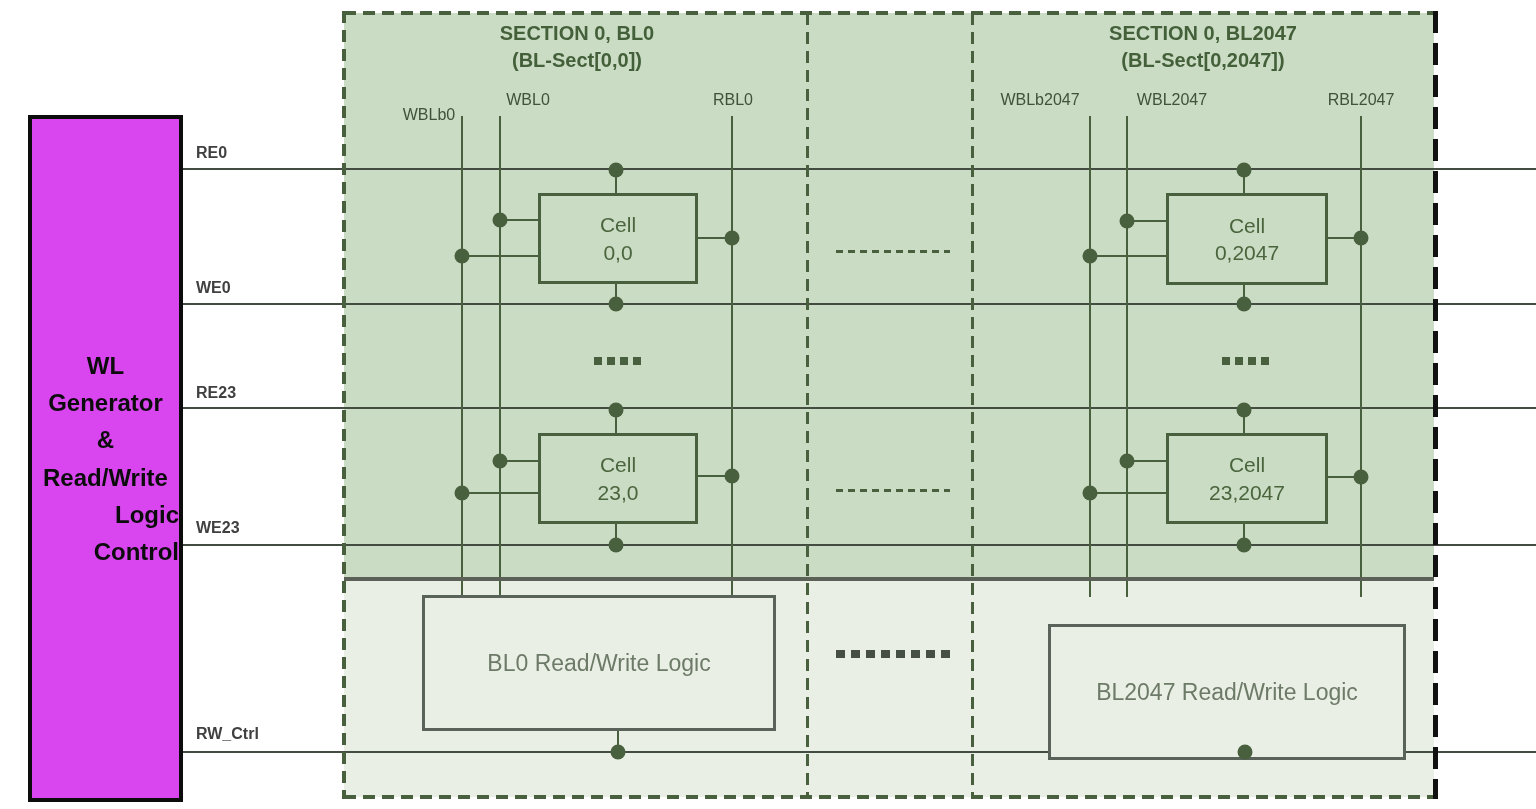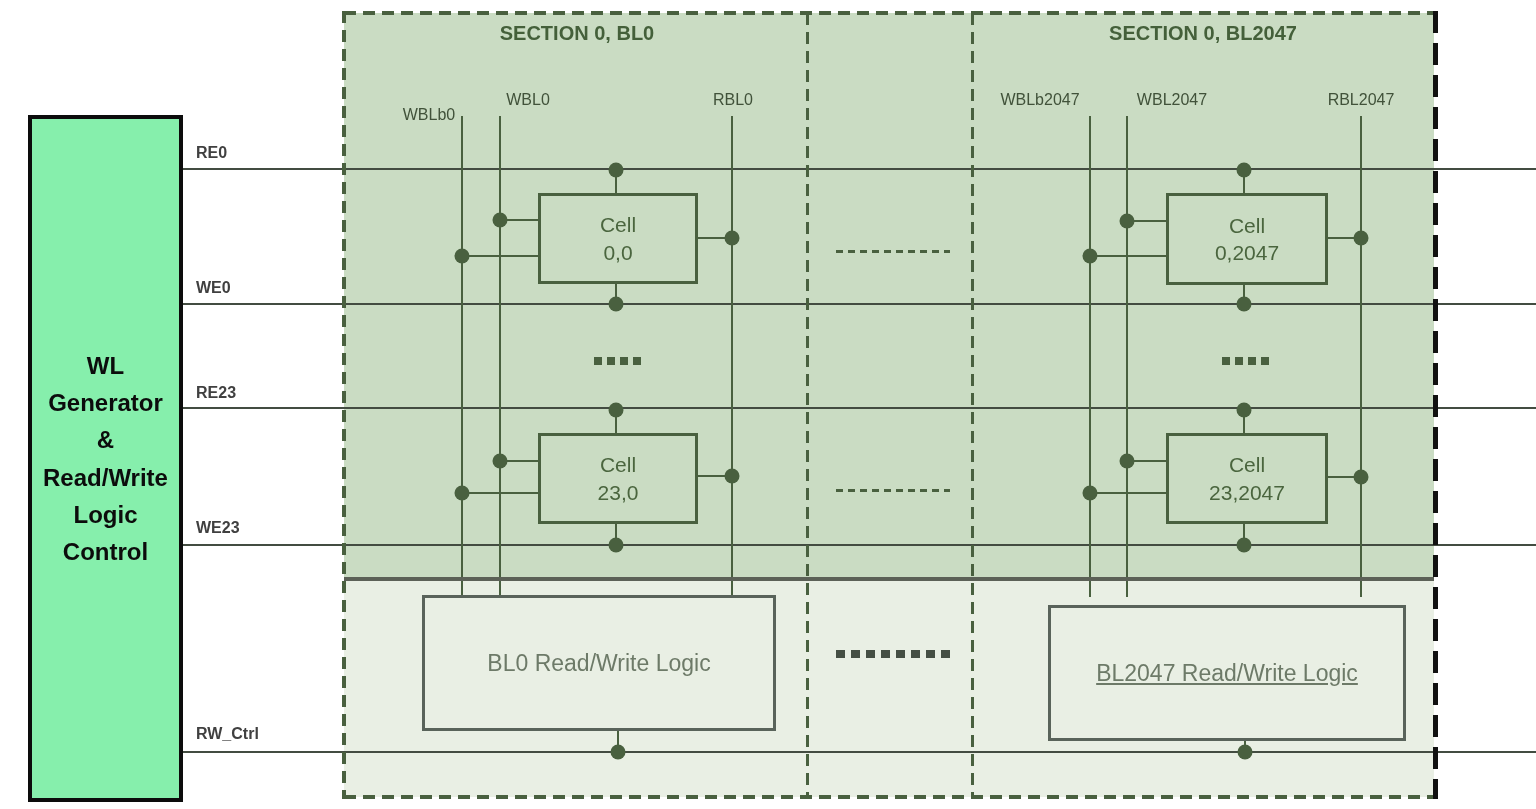--- a/index.html
+++ b/index.html
@@ -38,22 +38,22 @@
   .section-header{position:absolute;text-align:center;color:#44603a;z-index:7;line-height:1.35;}
   .section-header .t{font-size:20px;font-weight:700;}
   .section-header .s{font-size:20px;font-weight:700;}
   .cell{position:absolute;border:3px solid var(--dk);background:var(--green-fill);
        display:flex;flex-direction:column;align-items:center;justify-content:center;
        color:#4a653e;font-size:21px;line-height:1.3;z-index:5;}
   .rwbox{position:absolute;border:3px solid var(--rw-border);background:var(--light-fill);
        display:flex;align-items:center;justify-content:center;color:var(--rw-text);
        font-size:23px;z-index:5;}
   .leftblock{position:absolute;left:28px;top:115px;width:147px;height:679px;
-       background:#86efac;border:4px solid #0c0c0c;display:flex;flex-direction:column;
-       align-items:center;justify-content:center;text-align:center;color:#0c0c0c;
+       background:#d946ef;border:4px solid #0c0c0c;display:flex;flex-direction:column;
+       align-items:center;justify-content:center;text-align:right;color:#0c0c0c;
        font-size:24px;font-weight:700;line-height:1.55;z-index:7;}
   .boundary{position:absolute;background:var(--boundary);z-index:3;}
   .vdots{position:absolute;display:flex;gap:5px;z-index:6;}
   .vdots span{width:8px;height:8px;background:var(--dk);display:block;}
   .hell-thin{position:absolute;height:3px;z-index:6;
        background:repeating-linear-gradient(to right,var(--dk) 0 7px,transparent 7px 12px);}
   .hell-bold{position:absolute;height:8px;z-index:6;
        background:repeating-linear-gradient(to right,#454f44 0 9px,transparent 9px 15px);}
 </style>
 </head>
@@ -79,23 +79,25 @@
   <div class="wire-h" style="left:183px;top:751px;width:1353px;"></div>
 
   <div class="wire-label" style="left:196px;top:144px;">RE0</div>
   <div class="wire-label" style="left:196px;top:279px;">WE0</div>
   <div class="wire-label" style="left:196px;top:384px;">RE23</div>
   <div class="wire-label" style="left:196px;top:519px;">WE23</div>
   <div class="wire-label" style="left:196px;top:725px;">RW_Ctrl</div>
 
   <div class="section-header" style="left:346px;top:20px;width:462px;">
     <div class="t">SECTION 0, BL0</div>
+    <div class="s">(BL-Sect[0,0])</div>
   </div>
   <div class="section-header" style="left:973px;top:20px;width:460px;">
     <div class="t">SECTION 0, BL2047</div>
+    <div class="s">(BL-Sect[0,2047])</div>
   </div>
 
   <div class="bitline-label" style="left:429px;top:106px;">WBLb0</div>
   <div class="bitline-label" style="left:528px;top:91px;">WBL0</div>
   <div class="bitline-label" style="left:733px;top:91px;">RBL0</div>
   <div class="bitline-label" style="left:1040px;top:91px;">WBLb2047</div>
   <div class="bitline-label" style="left:1172px;top:91px;">WBL2047</div>
   <div class="bitline-label" style="left:1361px;top:91px;">RBL2047</div>
 
   <div class="wire-v" style="left:461px;top:116px;height:481px;"></div>
@@ -178,21 +180,21 @@
       <span></span>
   </div>
 
   <div class="hell-thin" style="left:836px;top:250px;width:114px;"></div>
   <div class="hell-thin" style="left:836px;top:489px;width:114px;"></div>
   <div class="hell-bold" style="left:836px;top:650px;width:114px;"></div>
 
   <div class="rwbox" style="left:422px;top:595px;width:348px;height:130px;">
     <div>BL0 Read/Write Logic</div>
   </div>
-  <div class="rwbox" style="left:1048px;top:605px;width:352px;height:130px;text-decoration:underline;">
+  <div class="rwbox" style="left:1048px;top:624px;width:352px;height:130px;">
     <div>BL2047 Read/Write Logic</div>
   </div>
   <div class="stub-v" style="left:617px;top:725px;height:27px;"></div>
   <div class="stub-v" style="left:1244px;top:725px;height:27px;"></div>
   <div class="dot" style="left:618px;top:752px;"></div>
   <div class="dot" style="left:1245px;top:752px;"></div>
 
   <div class="leftblock">
     <div>WL</div>
     <div>Generator</div>

